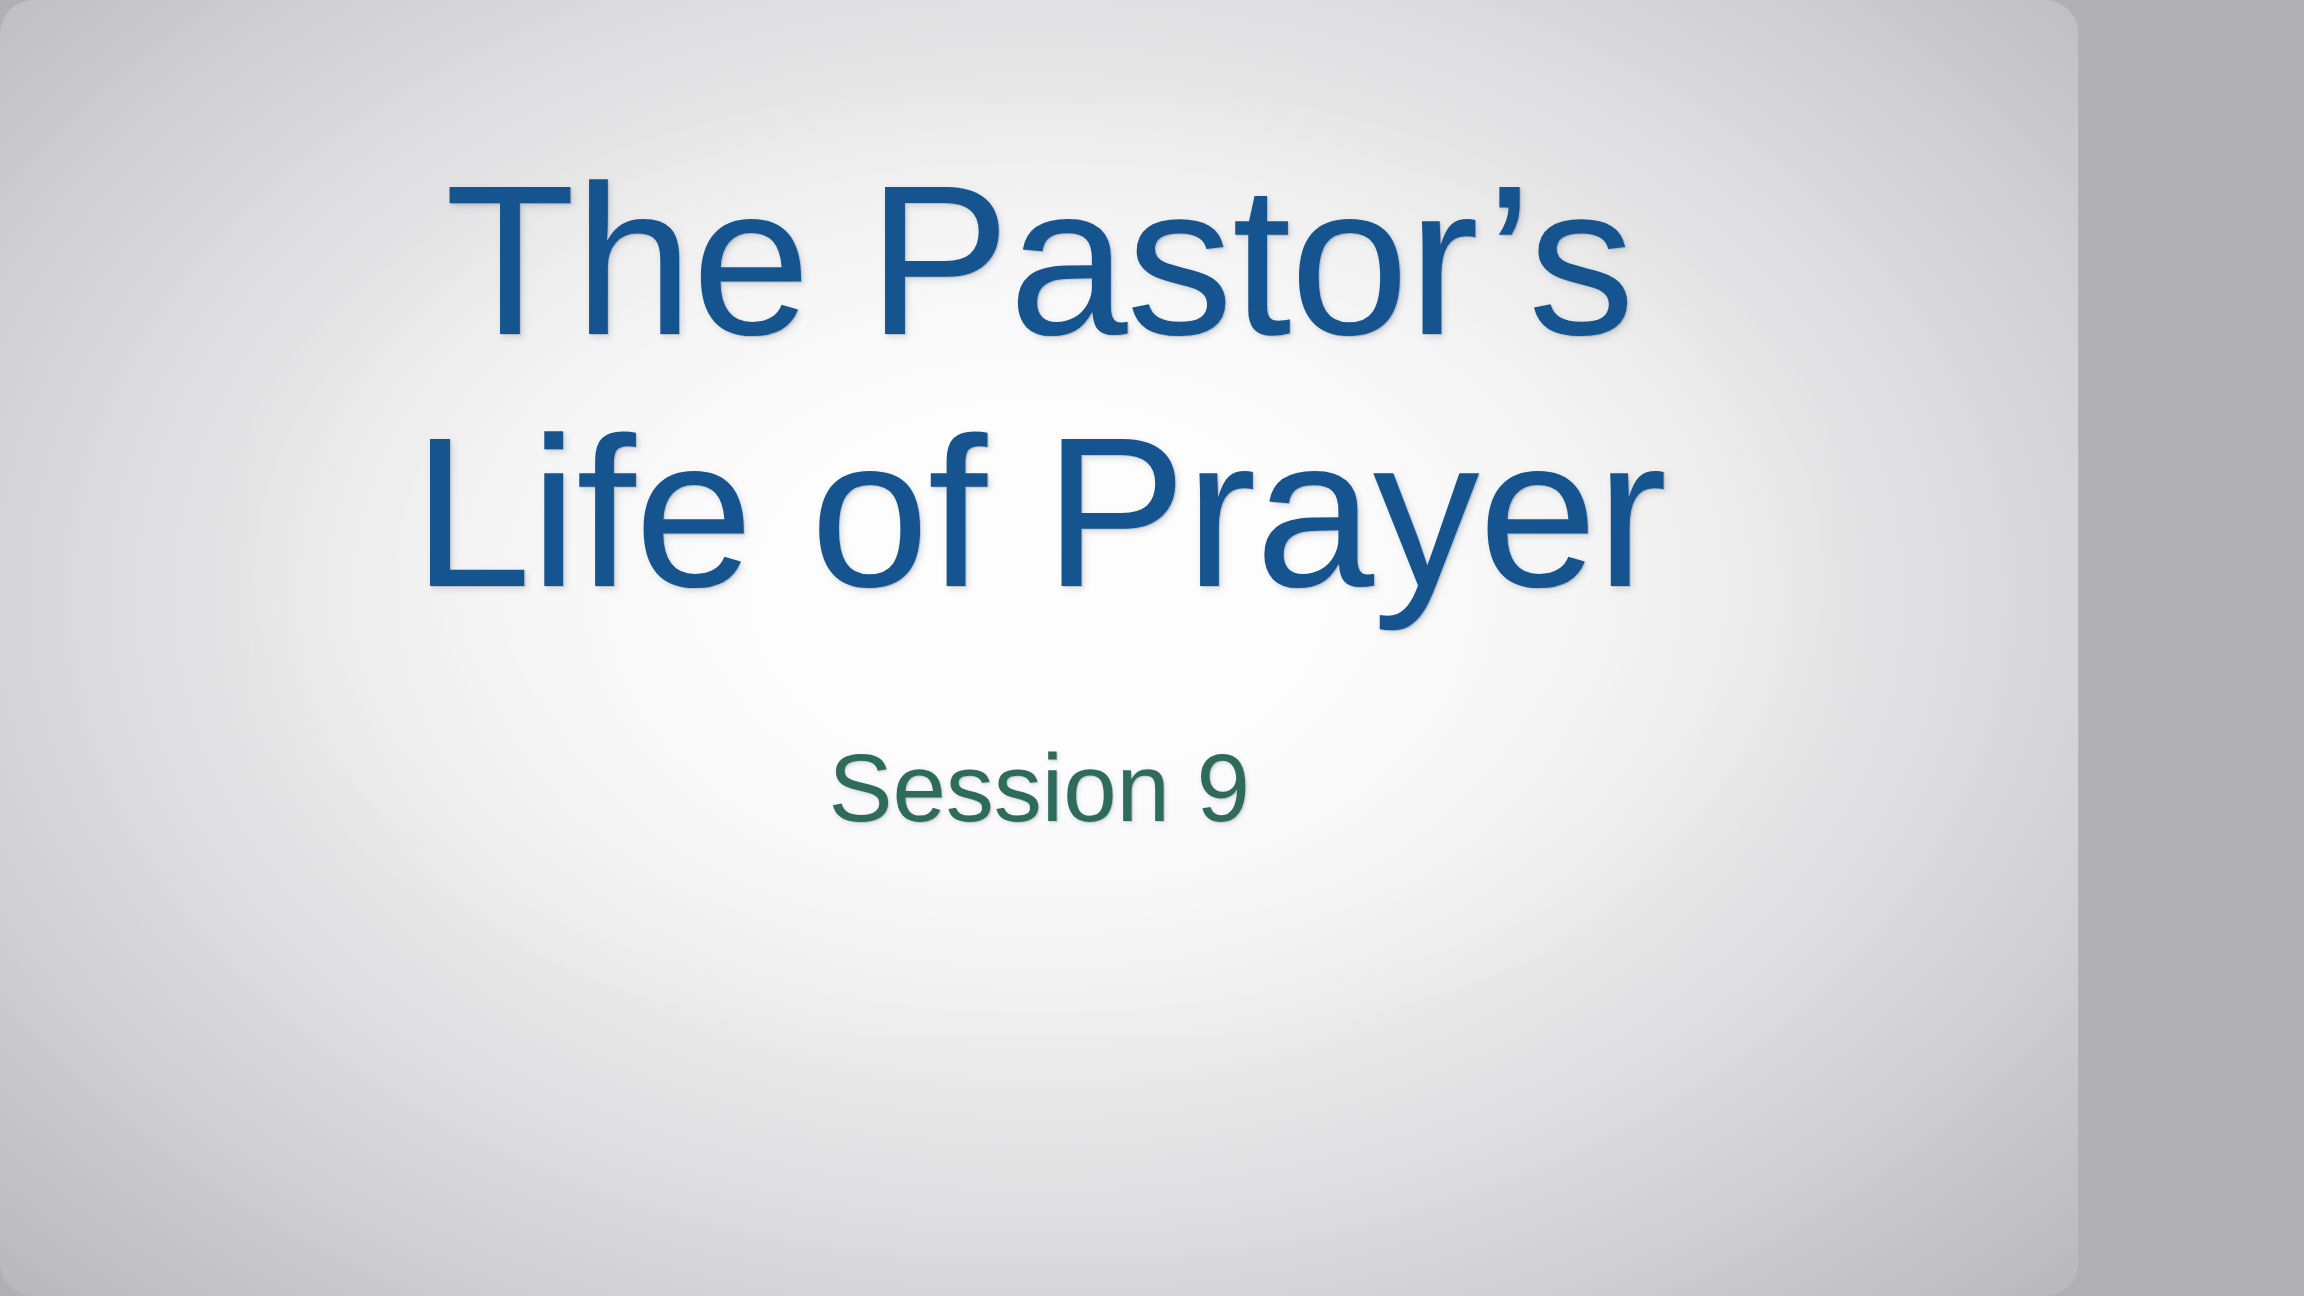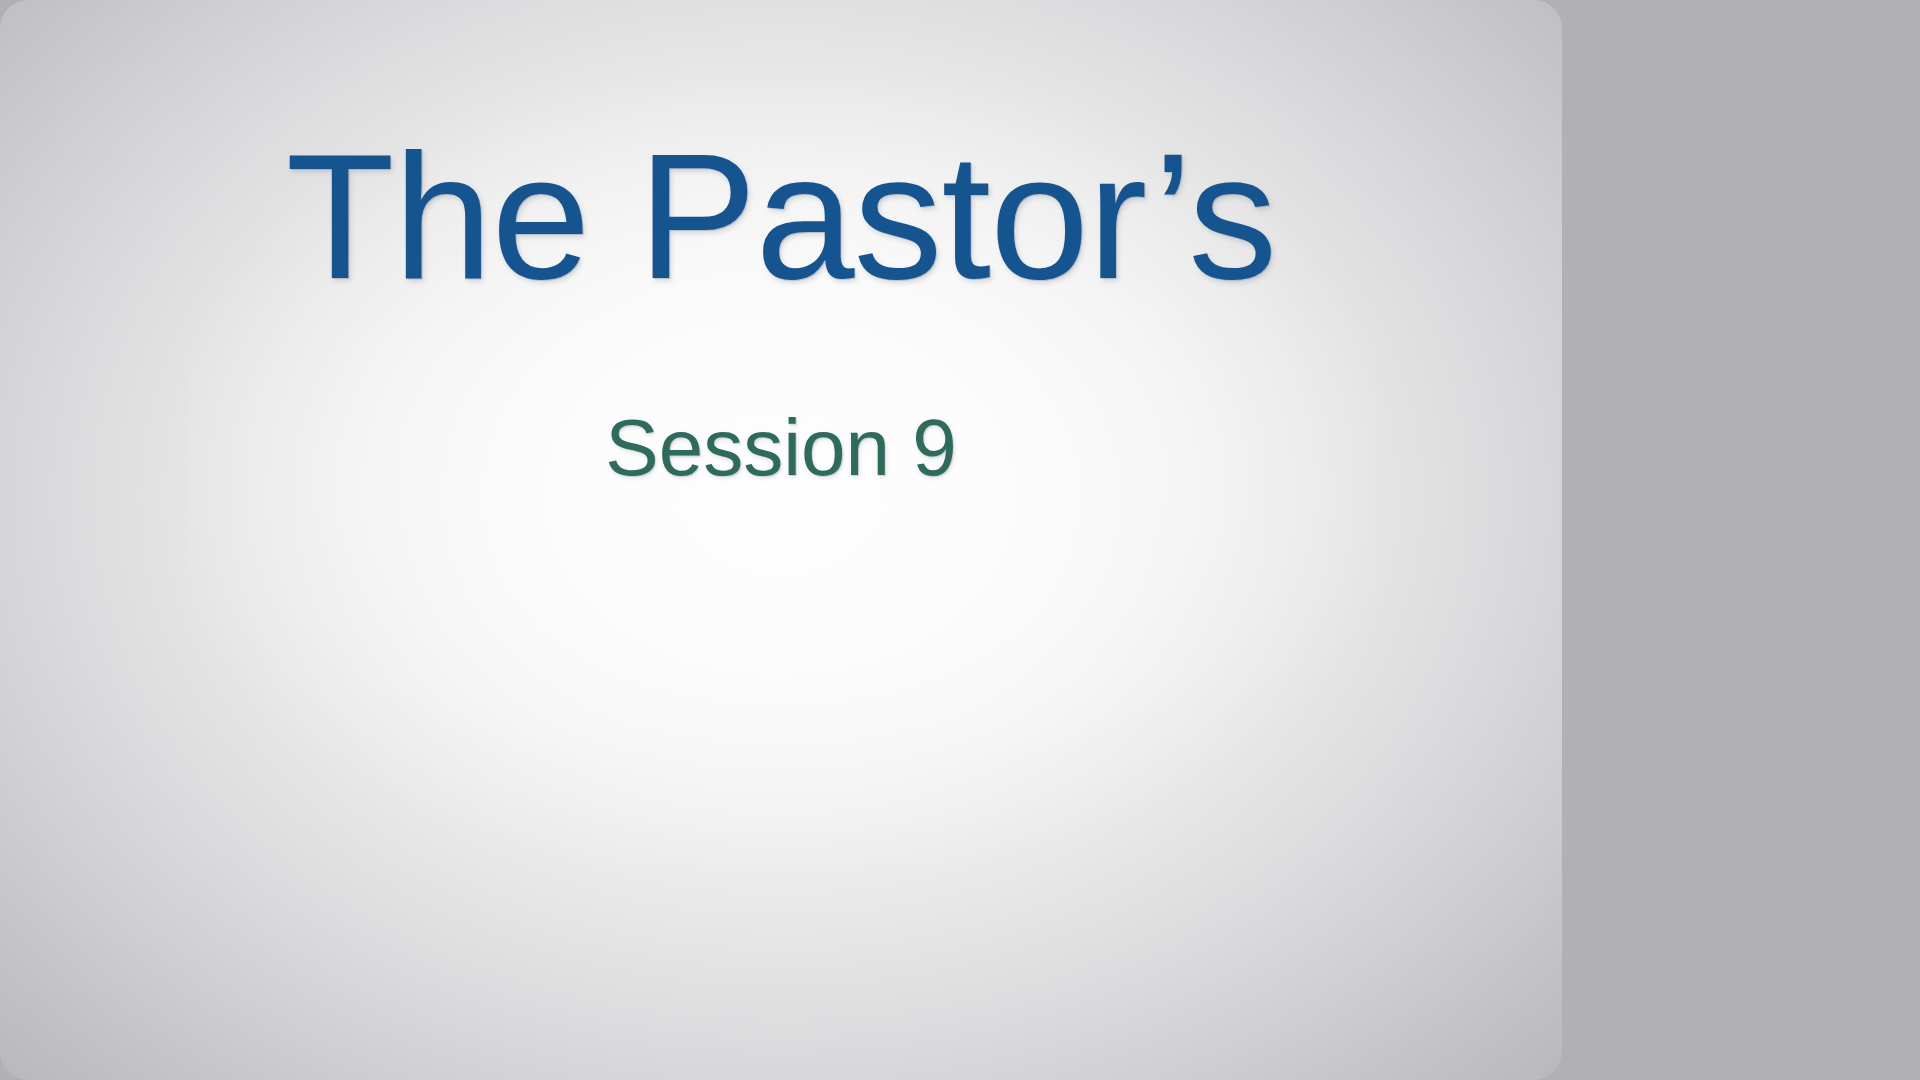--- a/index.html
+++ b/index.html
@@ -12,21 +12,21 @@
   }
 
   body {
     font-family: "Liberation Sans", sans-serif;
     background: #b1b1b3;
   }
 
   
   .slide {
     position: relative;
-    width: 1562px;
+    width: 1732px;
     height: 1080px;
     box-sizing: border-box;
     overflow: hidden;
     
     background-color: #b0b0b2;
     border-radius: 28px;
   }
 
   
   .slide-backdrop {
@@ -127,20 +127,21 @@
 
 <div class="slide">
 
   <div class="slide-backdrop"></div>
   <div class="slide-glow"></div>
 
   <div class="slide-content">
 
     <div class="title-block">
       <span class="title-line title-line--one">The Pastor’s</span>
+      <span class="title-line title-line--two">Life of Prayer</span>
     </div>
 
     <div class="subtitle-block">
       <span class="subtitle-line">Session 9</span>
     </div>
 
   </div>
 </div>
 
 </body></html>

